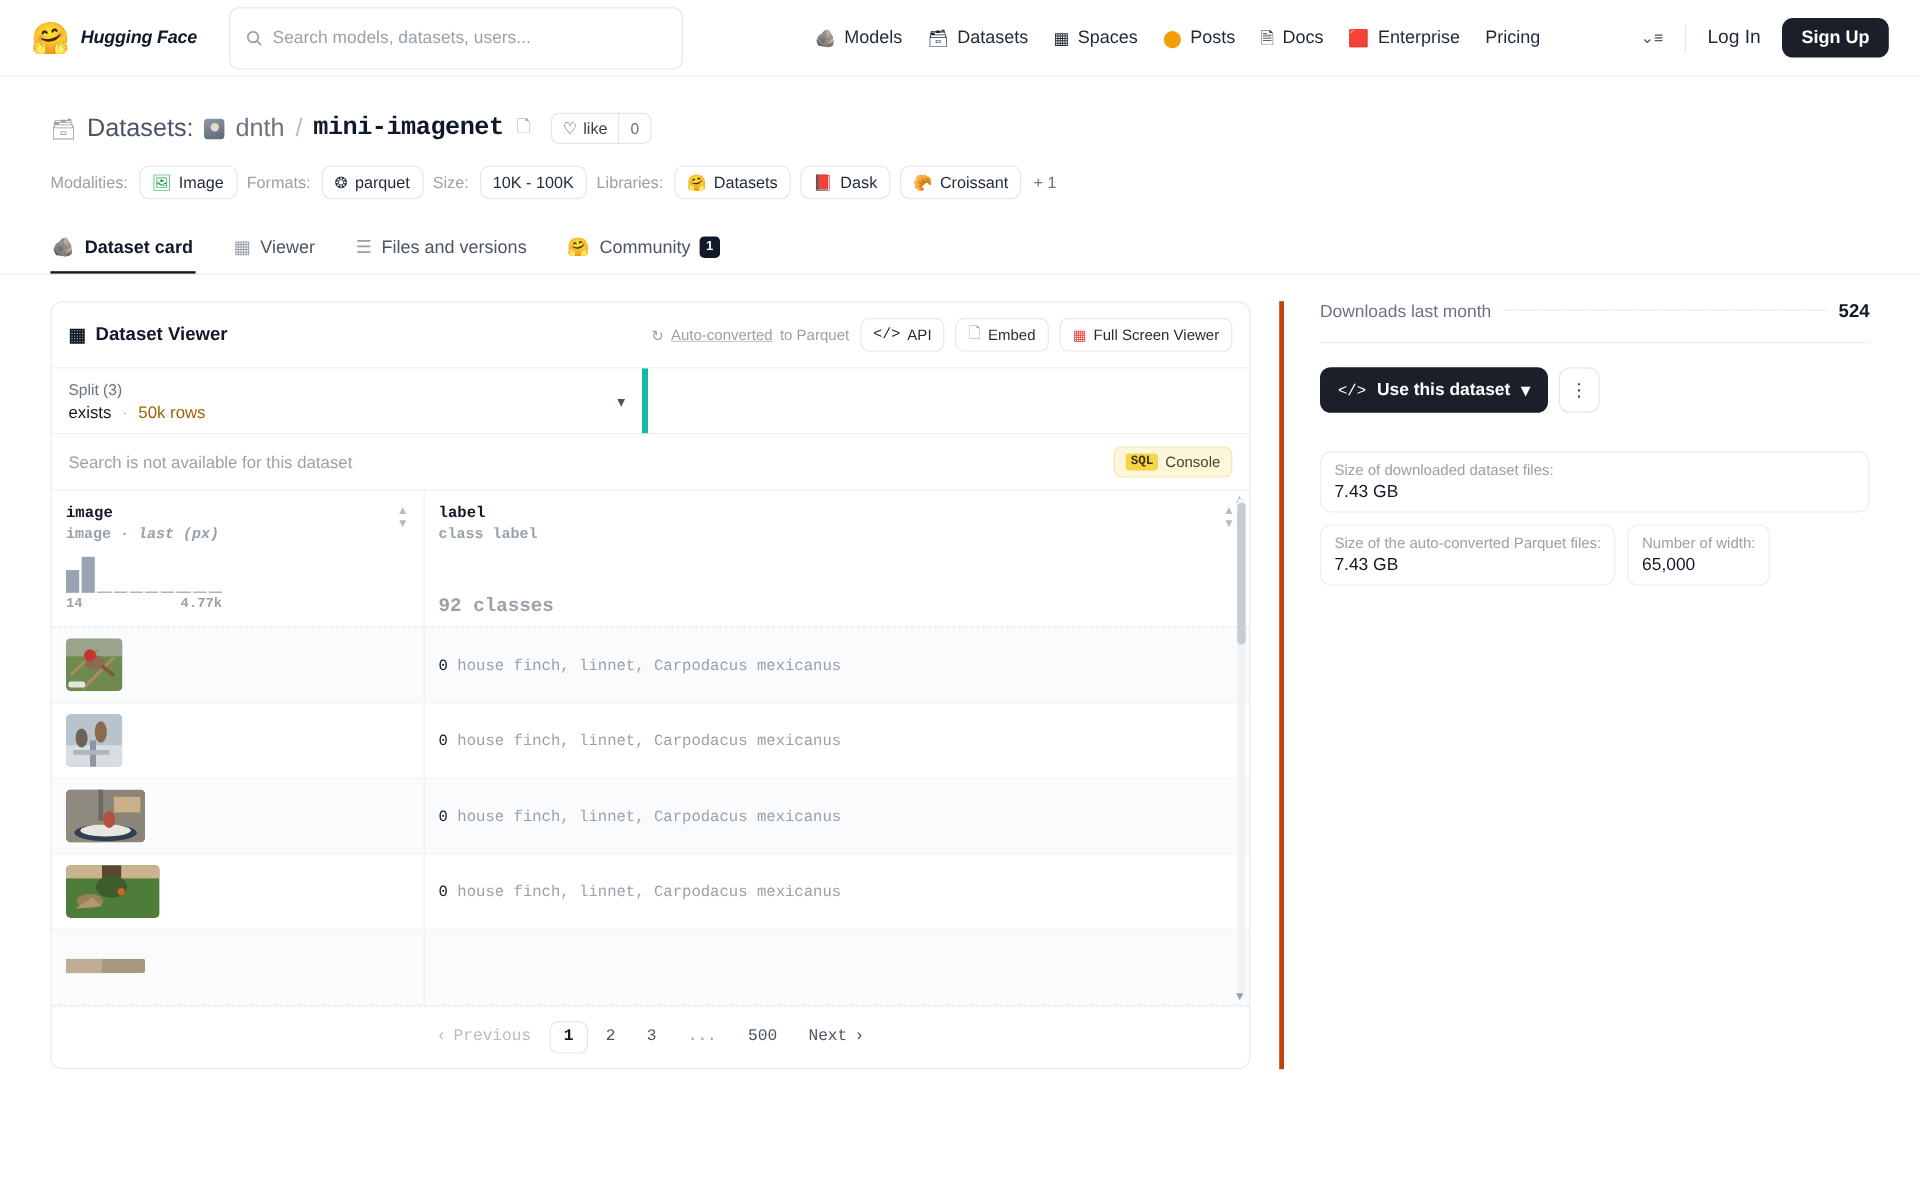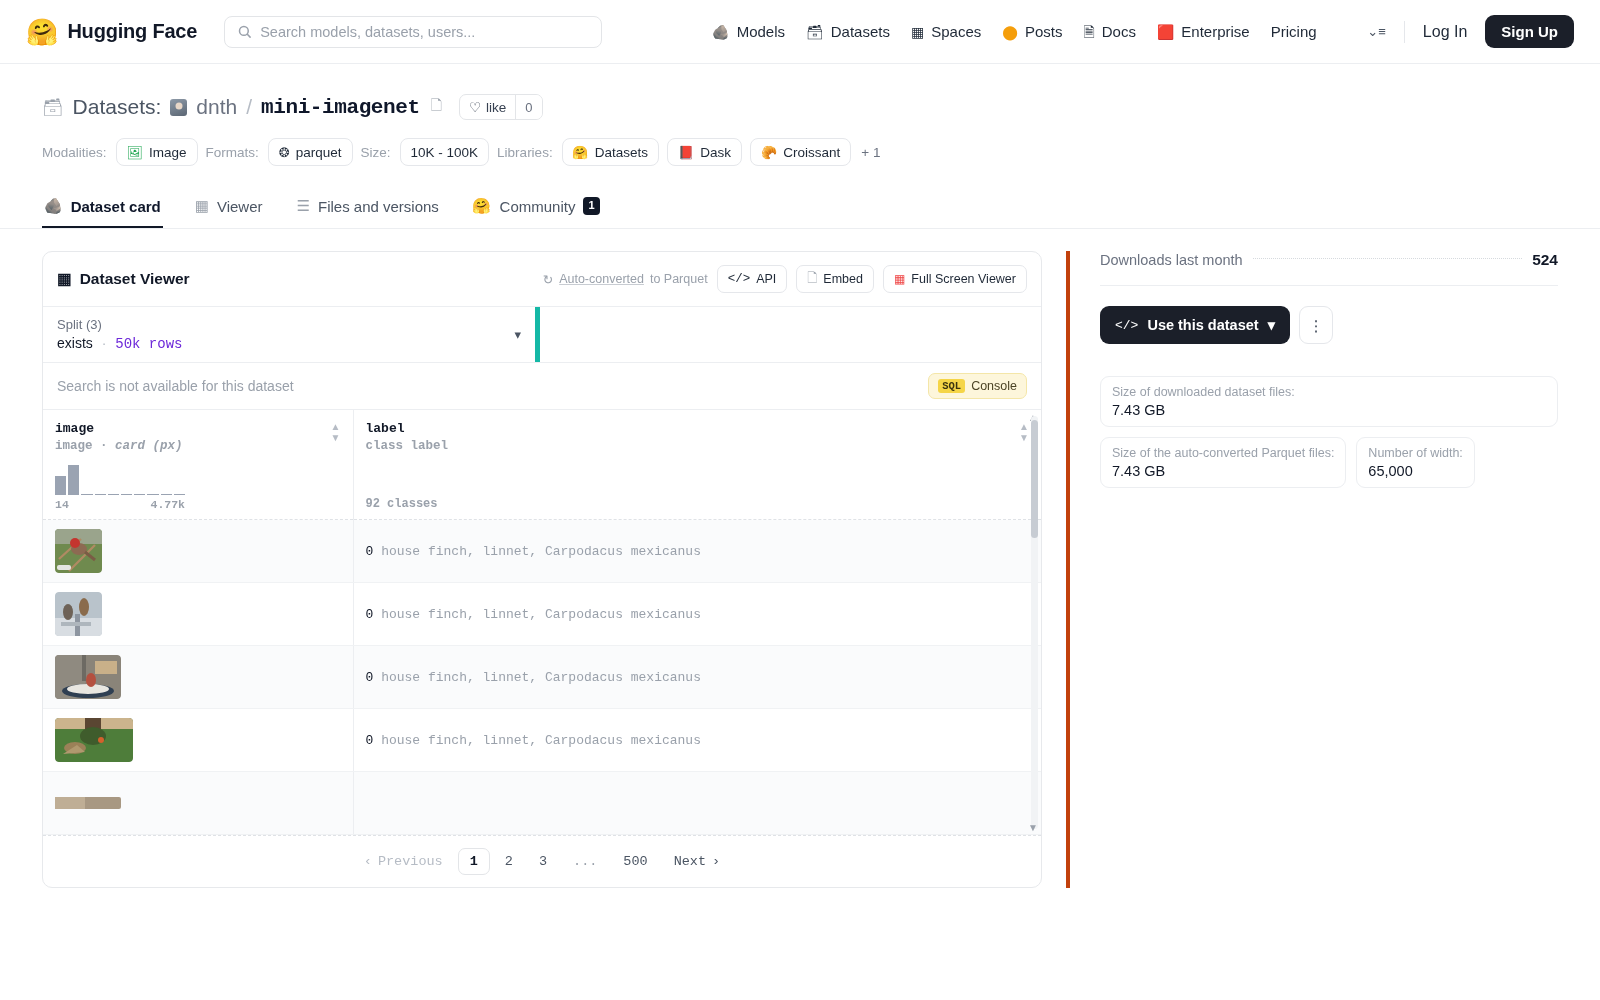--- a/index.html
+++ b/index.html
@@ -11,23 +11,23 @@
   }
   .mono { font-family: "Liberation Mono", "DejaVu Sans Mono", monospace; }
 
   
   .hdr {
     height: 64px; display: flex; align-items: center;
     padding: 0 26px; border-bottom: 1px solid #eceef1; gap: 14px;
   }
   .logo-wrap { display: flex; align-items: center; gap: 9px; }
   .hf-face { font-size: 26px; line-height: 1; }
-  .logo-txt { font-size: 20px; font-weight: 700; letter-spacing: -0.2px; color: #111827; }
+  .logo-txt { font-size: 15px; font-weight: 700; letter-spacing: -0.2px; color: #111827; font-style: italic; }
   .srch {
-    margin-left: 13px; width: 378px; height: 32px; border: 1px solid #e3e5e8;
+    margin-left: 13px; width: 378px; height: 52px; border: 1px solid #e3e5e8;
     border-radius: 8px; display: flex; align-items: center; gap: 8px;
     padding: 0 12px; background: #fff;
   }
   .srch .ph { font-size: 14.5px; color: #9aa1ab; }
   .nav { display: flex; align-items: center; gap: 21px; margin-left: 96px; }
   .nav a {
     display: flex; align-items: center; gap: 7px; font-size: 15px;
     color: #1f2937; text-decoration: none; white-space: nowrap;
   }
   .nav .ic { font-size: 14px; line-height: 1; display: inline-block; }
@@ -131,21 +131,21 @@
   .red-grid { color: #ef4444; font-size: 12px; }
 
   .split-bar { display: flex; border-top: 1px solid #eceef1; border-bottom: 1px solid #eceef1; }
   .split-sel {
     width: 497px; padding: 10px 14px; border-right: 5px solid #14b8a6;
     display: flex; align-items: center; cursor: pointer;
   }
   .split-lbl { font-size: 13px; color: #6b7280; }
   .split-val { font-size: 14px; color: #111827; margin-top: 3px; }
   .split-val .dot { color: #b6bcc5; margin: 0 5px; }
-  .split-val .rows { color: #6d28d9; font-family: Liberation Mono, monospace; }
+  .split-val .rows { color: #a16207; }
   .chev { margin-left: auto; color: #4b5563; font-size: 13px; }
 
   .search-bar {
     display: flex; align-items: center; padding: 10px 14px;
     border-bottom: 1px solid #eceef1; background: #fff;
   }
   .search-na { font-size: 14px; color: #9aa1ab; }
   .sql-btn {
     margin-left: auto; display: inline-flex; align-items: center; gap: 6px;
     height: 26px; padding: 0 9px; background: #fdf6db; border: 1px solid #f4e6a8;
@@ -173,21 +173,21 @@
     color: #9aa1ab; margin-top: 3px;
   }
   .col-type i { font-style: italic; }
   .sort-ic { float: right; color: #b6bcc5; font-size: 10px; line-height: 1.1; }
   .hist { margin-top: 12px; width: 130px; }
   .hist-bars { display: flex; align-items: flex-end; height: 30px; gap: 2px; }
   .hb { background: #9aa3b2; width: 12px; }
   .hist-ax { display: flex; justify-content: space-between; font-size: 11.5px;
     color: #9aa1ab; margin-top: 3px; font-family: "Liberation Mono", monospace; }
   .classes {
-    font-family: "Liberation Mono", monospace; font-size: 12px;
+    font-family: "Liberation Mono", monospace; font-size: 16px;
     color: #9aa1ab; margin-top: 44px;
   }
   .tbl td {
     padding: 0 12px; border-bottom: 1px solid #f0f2f4; height: 63px; vertical-align: middle;
   }
   .tbl td.cimg { border-right: 1px solid #eceef1; }
   .tbl tr.alt td { background: #fafbfc; }
   .thumb { height: 44px; border-radius: 4px; display: block; }
   .lbl-cell { font-family: "Liberation Mono", monospace; font-size: 13px; }
   .lbl-id { color: #111827; }
@@ -434,21 +434,21 @@
         <span class="scroll-arrow" style="bottom:2px">▼</span>
 
         <table class="tbl">
           <thead>
             <tr>
               <th class="th-img">
                 <span class="sort-ic">▲<br>▼</span>
                 <div class="col-name">image</div>
                 <div class="col-type">
                   <span>image</span>
-                  · <i>card (px)</i>
+                  · <i>last (px)</i>
                 </div>
                 <div class="hist">
                   <div class="hist-bars">
                     <span class="hb" style="height:19px"></span>
                     <span class="hb" style="height:30px"></span>
                     <span class="hb" style="height:1px"></span>
                     <span class="hb" style="height:1px"></span>
                     <span class="hb" style="height:1px"></span>
                     <span class="hb" style="height:1px"></span>
                     <span class="hb" style="height:1px"></span>

